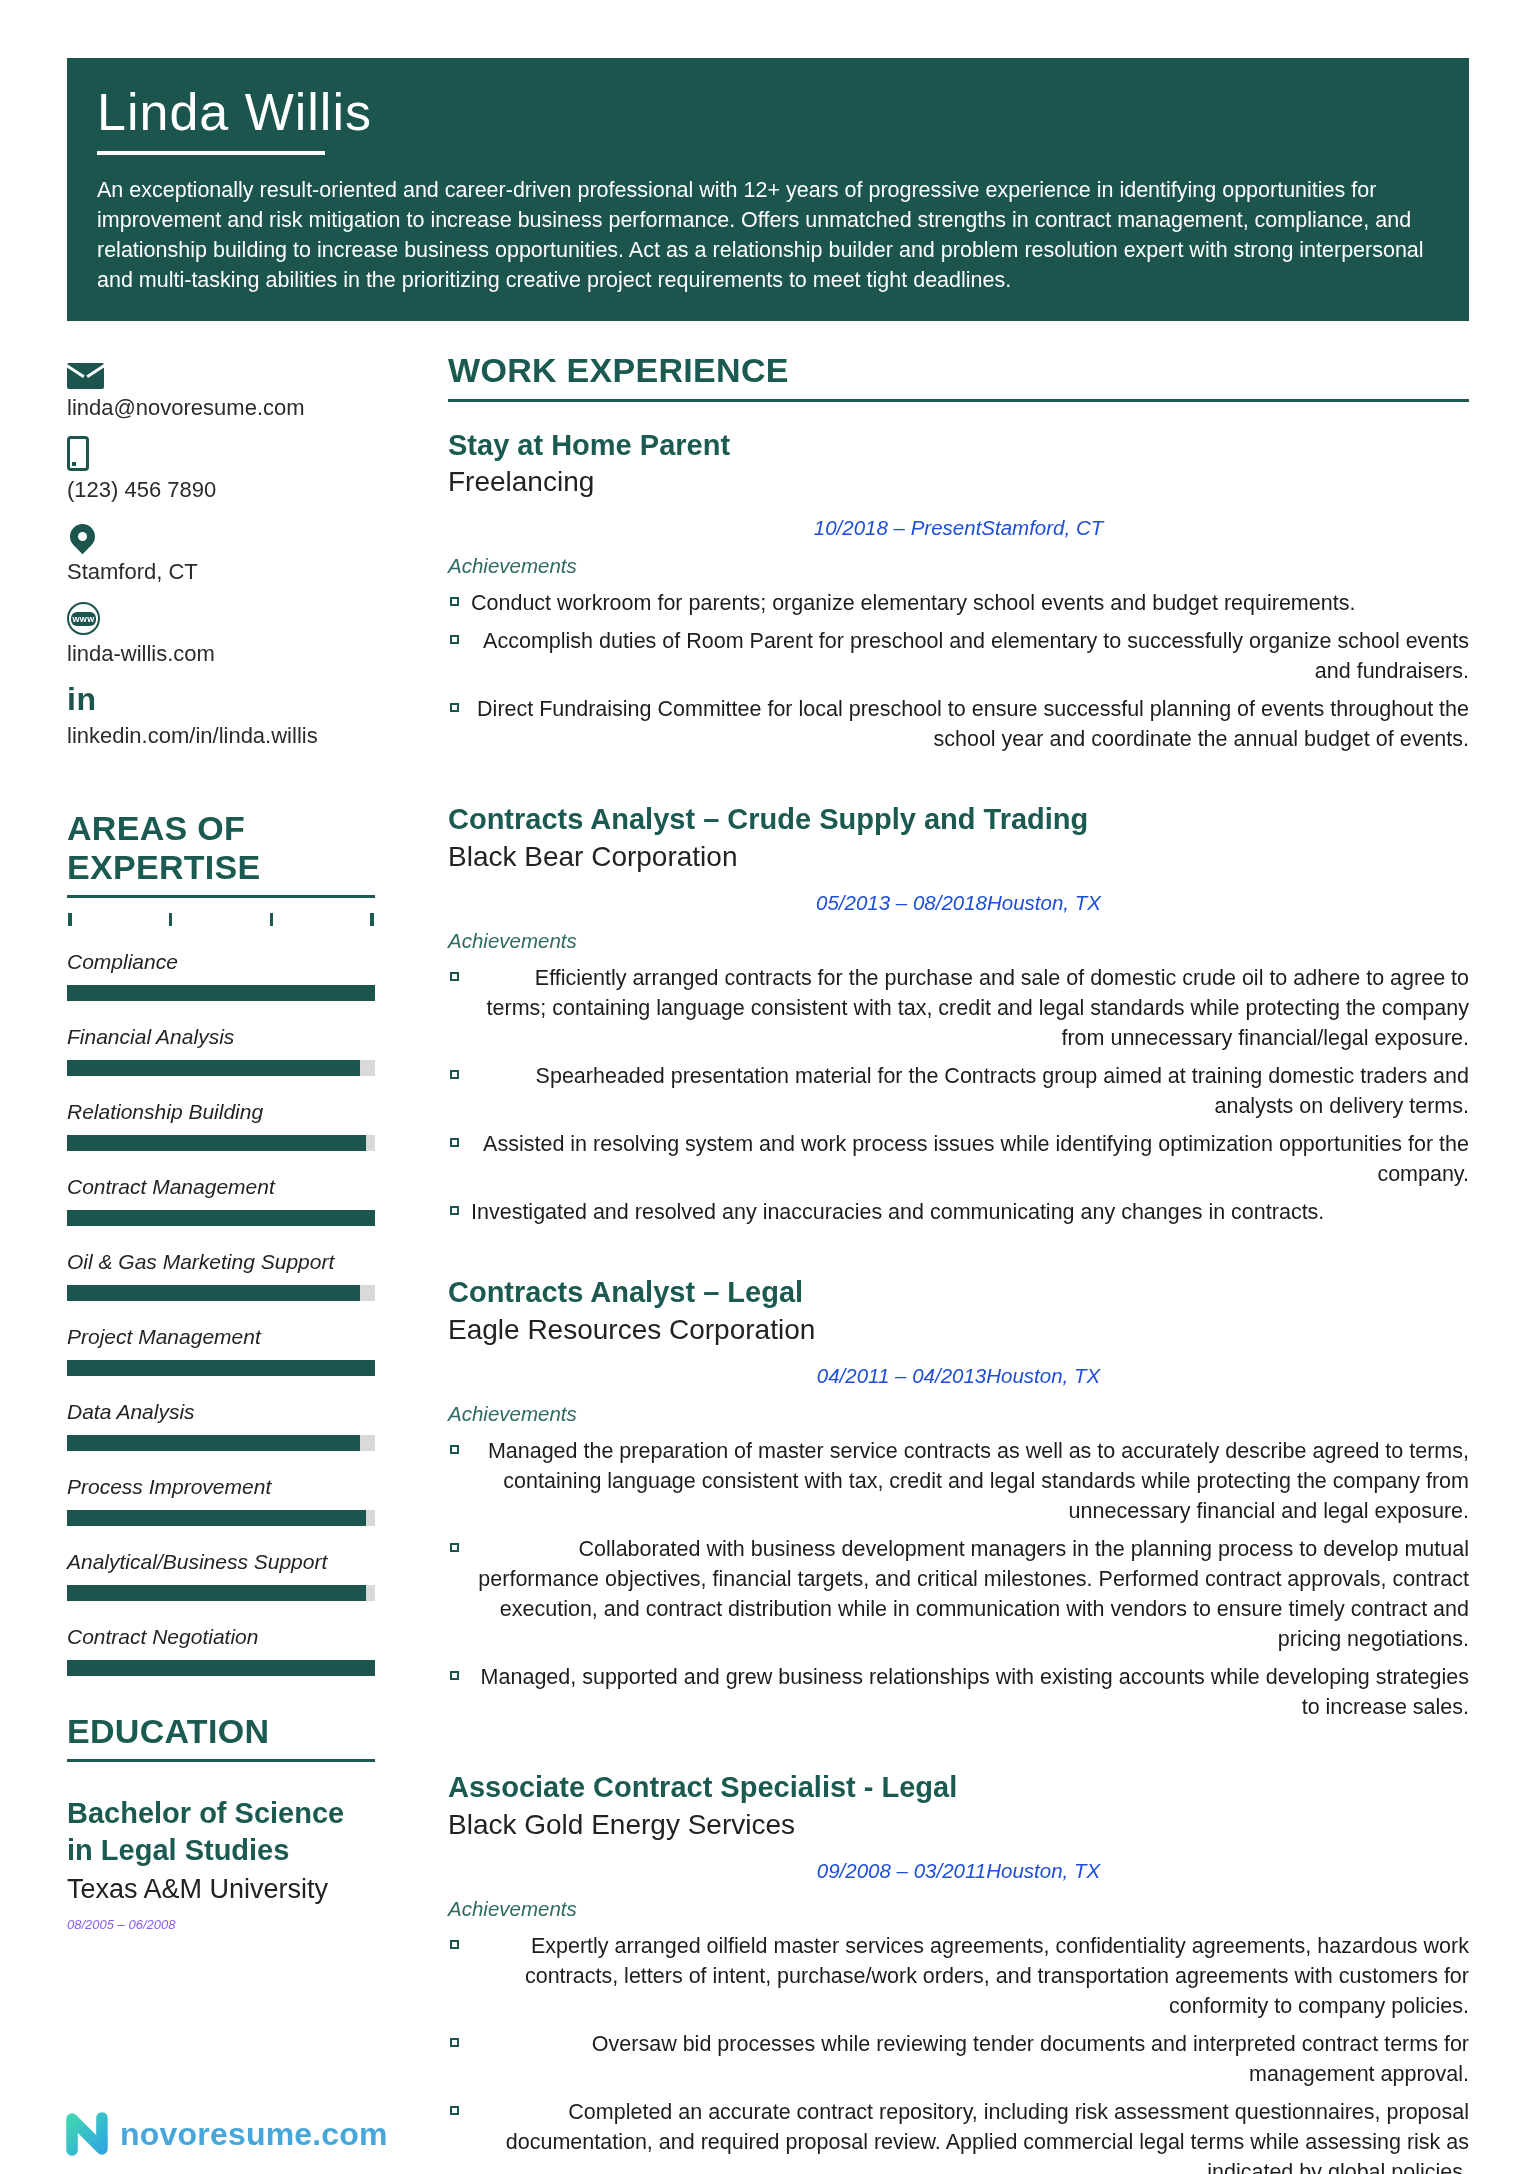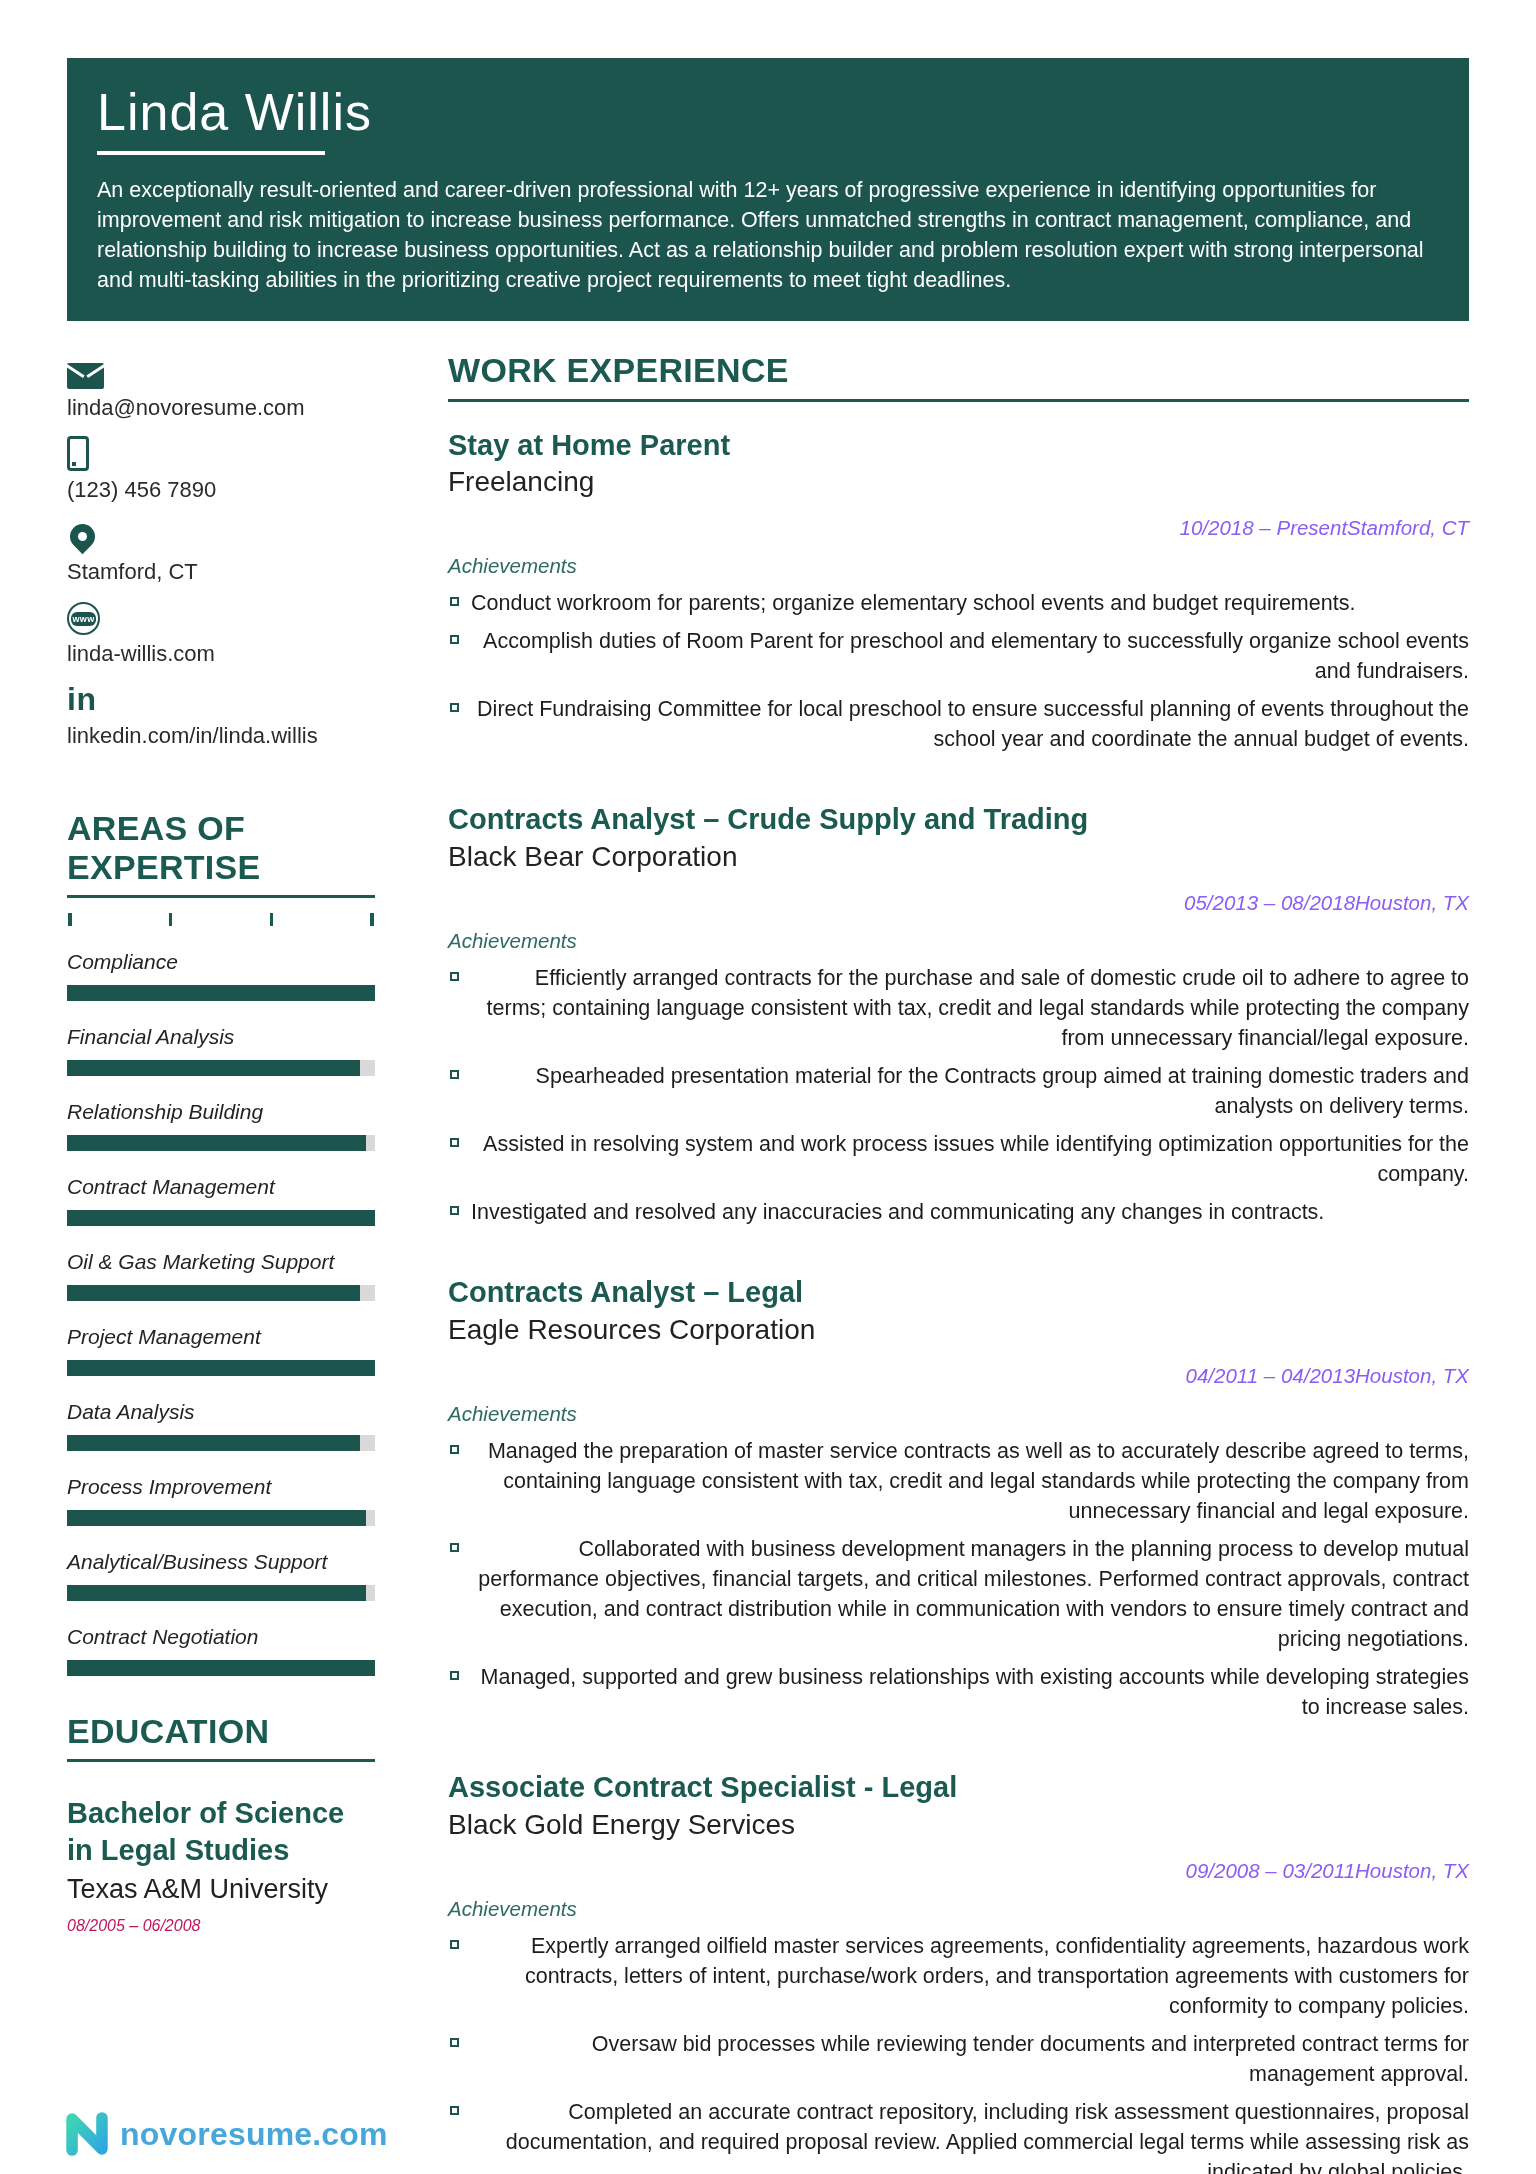--- a/index.html
+++ b/index.html
@@ -44,29 +44,29 @@
   .ruler { display:flex; justify-content:space-between; margin:15px 1px 24px 1px; }
   .tick { width:3.5px; height:13px; background:#1A5A50; }
   .skill-item { margin-bottom:24px;font-style:italic; }
   .skill-label { font-size:21px; color:#242424; margin-bottom:11px; }
   .skill-bar { width:100%; height:16px; background:#D9D9D9; }
   .skill-bar-fill { height:100%; background:#1B554E; }
 
   .education { margin-top:36px; }
   .degree { font-size:29px; font-weight:700; color:#1A5A50; line-height:1.25; margin-top:33px; }
   .school { font-size:27px; color:#222; margin-top:6px; }
-  .edu-dates { font-size:16px; font-style:italic; color:#be185d; margin-top:12px; }
+  .edu-dates { font-size:13px; font-style:italic; color:#8b5cf6; margin-top:12px; }
 
   
   .jobs { margin-top:26px; }
   .job { margin-bottom:48px; }
   .job-title { font-size:29px; font-weight:700; color:#1A5A50; line-height:1.2; }
   .job-company { font-size:28px; color:#222; margin-top:4px; }
-  .job-meta { display:flex; justify-content:flex-end; margin-top:18px;
-    font-size:20.5px; font-style:italic; color:#8b5cf6; }
+  .job-meta { display:flex; justify-content:center; margin-top:18px;
+    font-size:20.5px; font-style:italic; color:#1d4ed8; }
   .achievements-label { font-size:20.5px; font-style:italic; color:#2E6B62; margin-top:14px; margin-bottom:10px; }
   .bullet { display:flex; margin-bottom:8px; }
   .bullet-marker { flex:none; width:9px; height:9px; border:2.5px solid #1B554E; margin:9px 12px 0 2px; }
   .bullet-text { font-size:21.5px; line-height:30px; color:#1d1d1d;text-align:right; }
 
   
   .footer { position:absolute; left:64px; bottom:17px; display:flex; align-items:center;margin-top:38px; }
   .brand-text { font-size:32px; font-weight:700; color:#47A7DB; margin-left:10px; letter-spacing:0.2px; }
 </style>
 </head>

